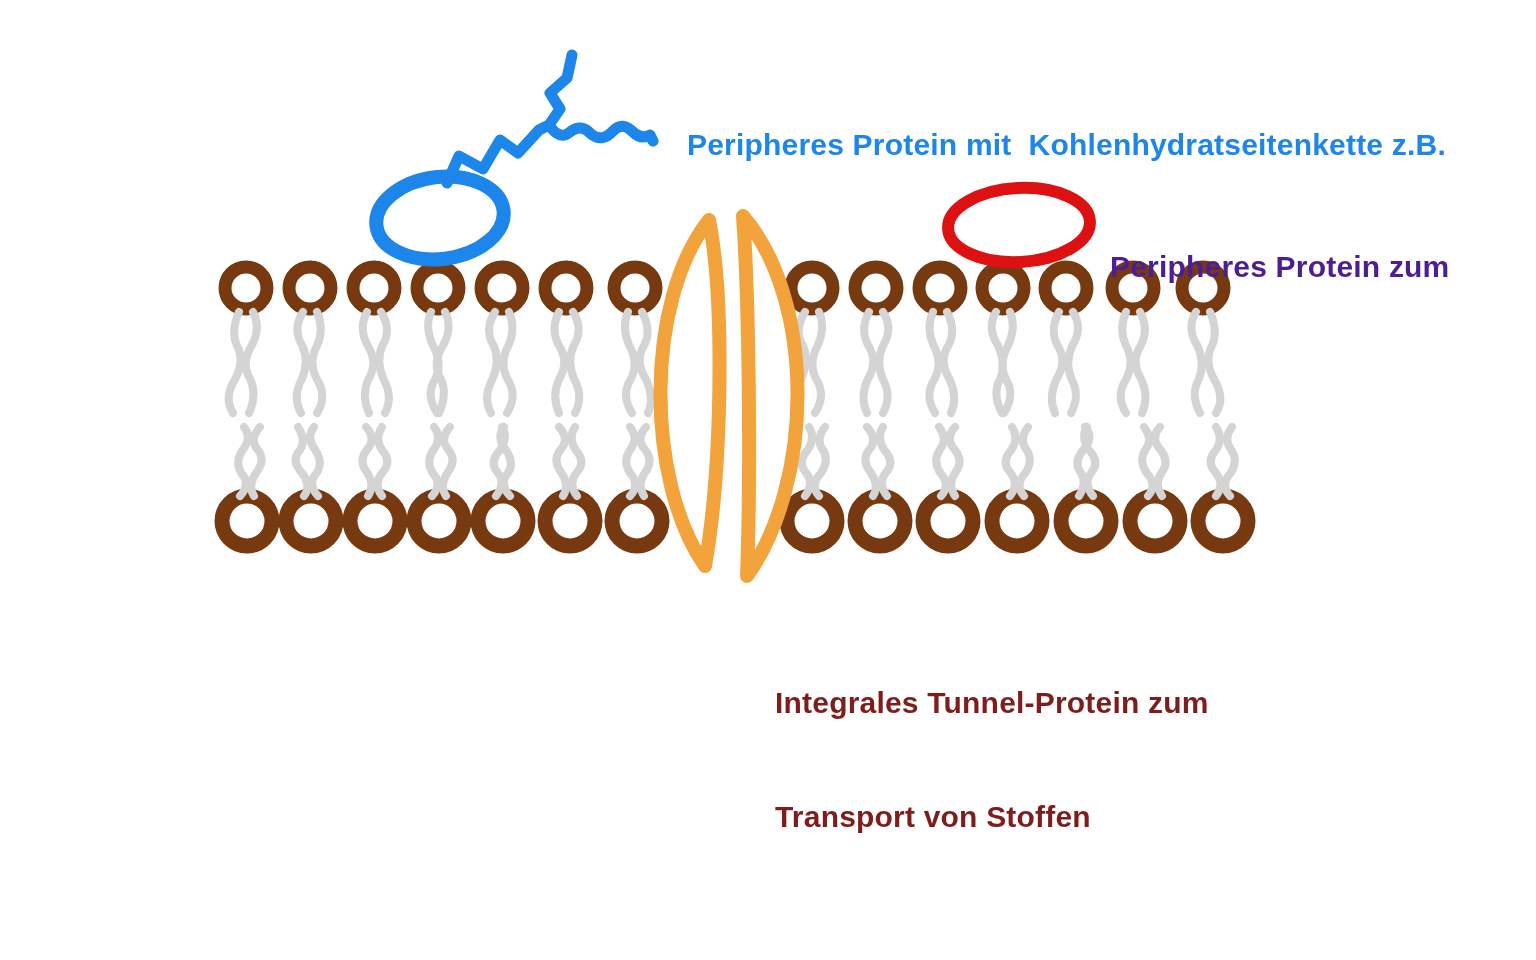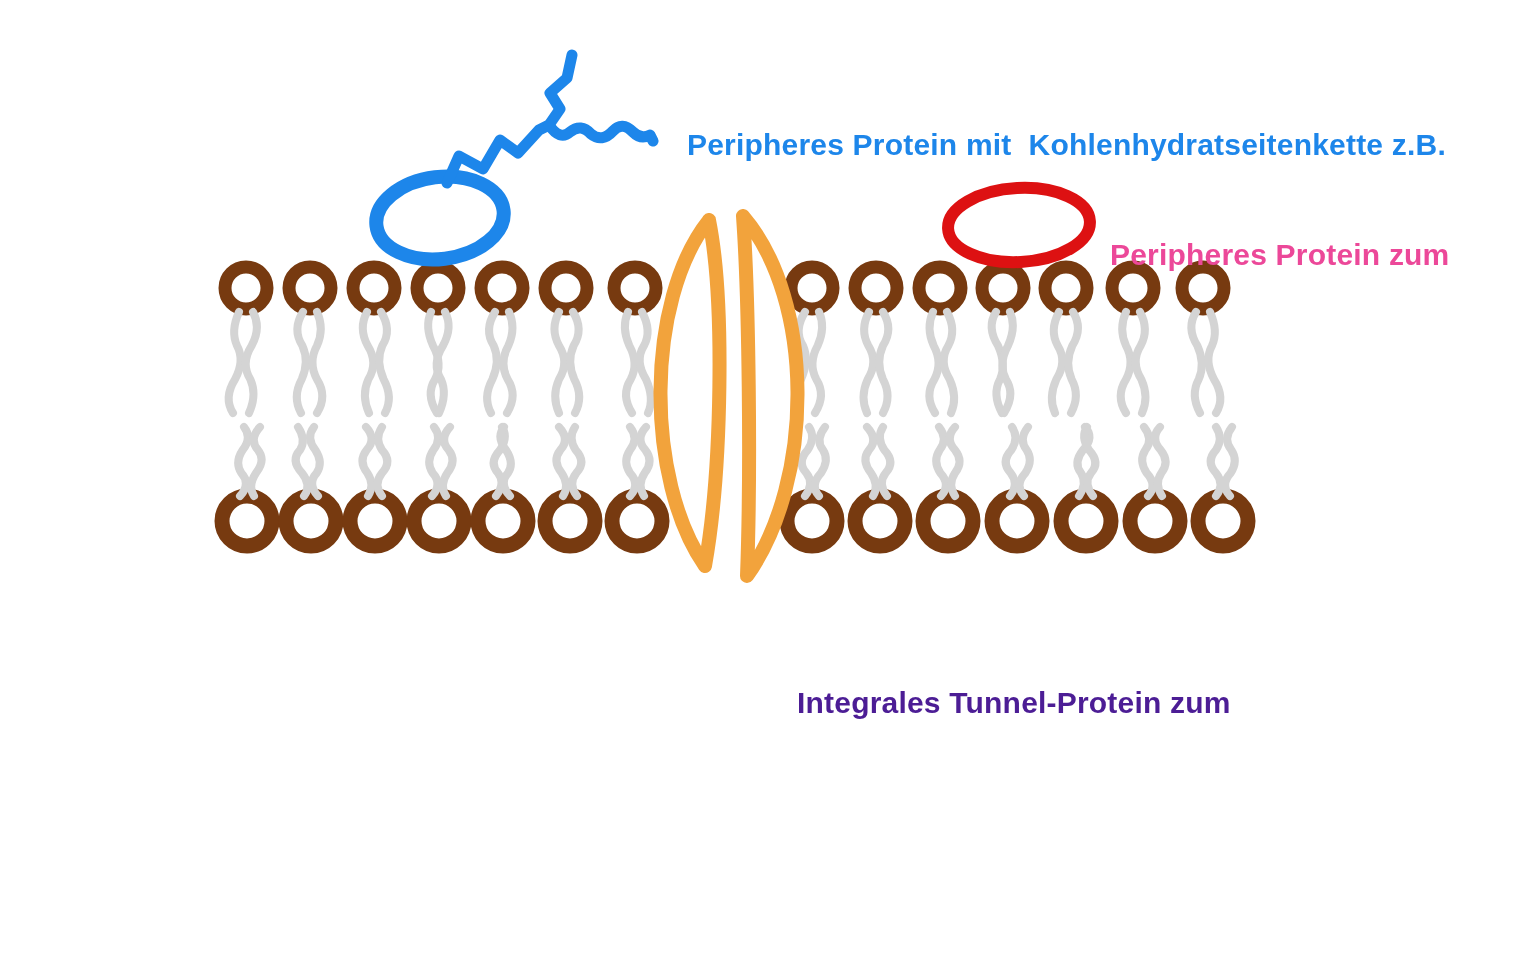--- a/index.html
+++ b/index.html
@@ -112,21 +112,22 @@
       <ellipse cx="1019" cy="225" rx="71" ry="37" fill="none" stroke="#dd1112" stroke-width="12" transform="rotate(-3 1019 225)"></ellipse>
       <ellipse cx="440" cy="218" rx="64" ry="41" fill="none" stroke="#1d86ea" stroke-width="14" transform="rotate(-7 440 218)"></ellipse>
       <path d="M 447 183 L 459 156 L 483 169 L 500 140 L 518 153 L 539 130 L 549 125 L 560 109 L 550 93 L 567 78 L 572 55" fill="none" stroke="#1d86ea" stroke-width="11" stroke-linecap="round" stroke-linejoin="round"></path>
       <path d="M 549 125 Q 560 141 570 132 Q 581 123 591 134 Q 602 143 613 131 Q 622 121 633 132 Q 641 140 650 135 L 653 141" fill="none" stroke="#1d86ea" stroke-width="11" stroke-linecap="round" stroke-linejoin="round"></path>
     </svg>
 
   <div class="label" id="label-carb" style="left: 687px; top: 50px; color: rgb(29, 134, 234);">
     <div>Peripheres Protein mit  Kohlenhydratseitenkette z.B.</div>
   </div>
 
-  <div class="label" id="label-contact" style="left: 1110px; top: 160px; color: #ec4899;">
+  <div class="label" id="label-contact" style="left: 1110px; top: 172px; color: #4c1d95;">
     <div>Peripheres Protein zum</div>
   </div>
 
-  <div class="label" id="label-tunnel" style="left: 775px; top: 608px; color: #4c1d95; margin-left: 22px;">
+  <div class="label" id="label-tunnel" style="left: 775px; top: 608px; color: #7f1d1d;">
     <div>Integrales Tunnel-Protein zum</div>
+    <div>Transport von Stoffen</div>
   </div>
 
 </div>
 
 </body></html>

